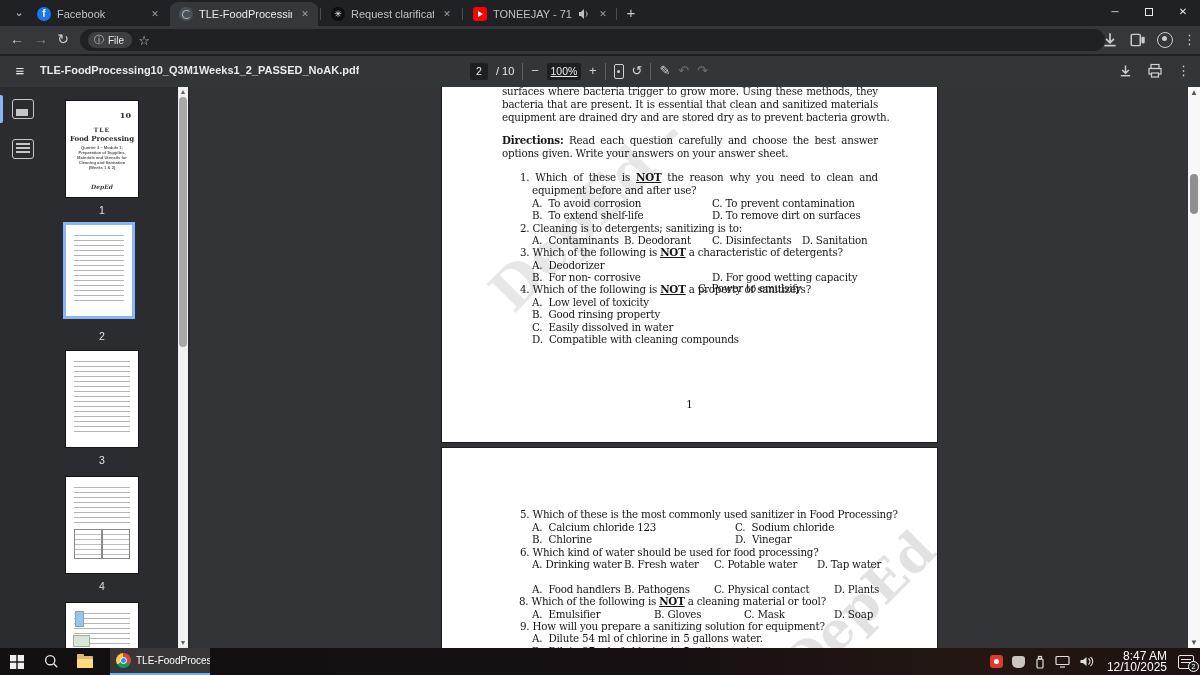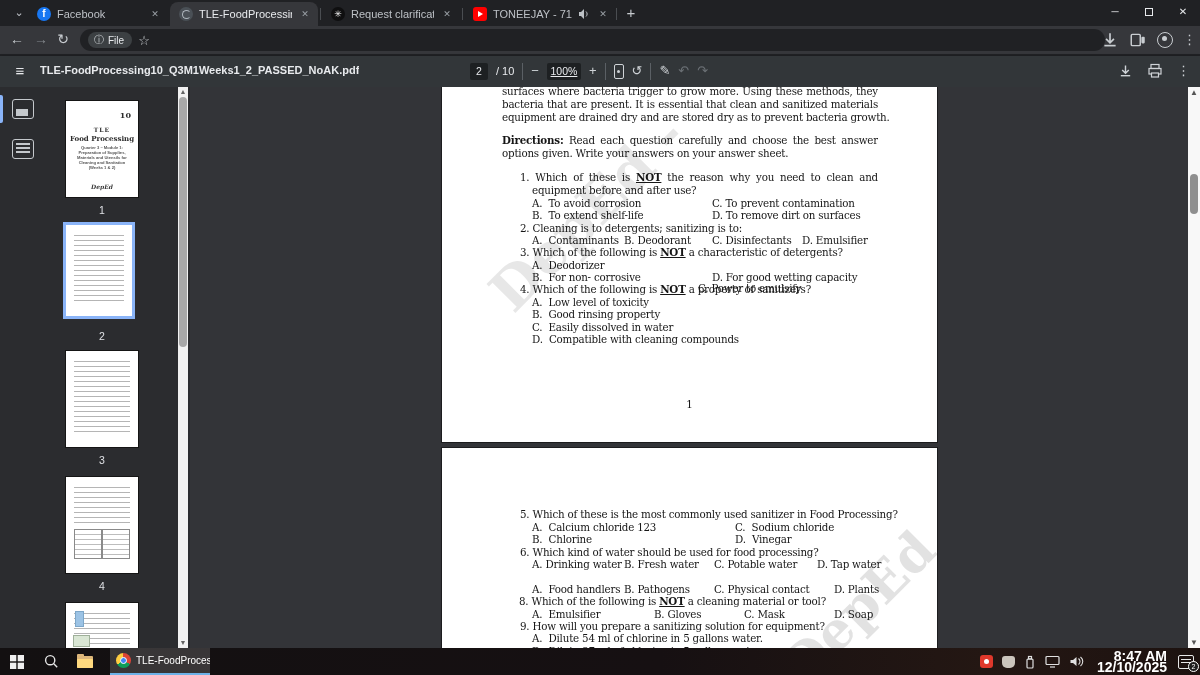--- a/index.html
+++ b/index.html
@@ -135,21 +135,21 @@
                  background:conic-gradient(#db4437 0 33%, #0f9d58 33% 66%, #ffcd40 66% 100%); position:relative; }
   .chrome-logo::after { content:""; position:absolute; left:4px; top:4px; width:7px; height:7px; border-radius:50%;
                         background:#4285f4; border:1.5px solid #fff; box-sizing:border-box; }
   .folder-ic { width:16px; height:12px; background:#dcb67a; border-radius:1px; position:relative; }
   .folder-ic::before { content:""; position:absolute; left:0; top:-2px; width:7px; height:3px; background:#dcb67a; border-radius:1px 1px 0 0; }
   .folder-ic::after { content:""; position:absolute; left:0; top:3px; width:16px; height:9px; background:#ffd97e; border-radius:1px; }
   .tb-tray { margin-left:auto; display:flex; align-items:center; gap:9px; padding-right:6px; }
   .tray-red { width:13px; height:13px; border-radius:3px; background:#e0382b; position:relative; }
   .tray-red::after { content:""; position:absolute; left:4px; top:4px; width:5px; height:5px; border-radius:50%; background:#fff; }
   .tray-gray { width:13px; height:12px; border-radius:3px 3px 5px 5px; background:#cbc5bc; }
-  .clock { text-align:right; color:#fff; font-size:14px; line-height:11px; padding-left:4px;font-weight:bold; }
+  .clock { text-align:right; color:#fff; font-size:12px; line-height:11px; padding-left:4px; }
   .notif { position:relative; width:16px; height:14px; margin-left:2px; }
   .notif-box { position:absolute; inset:0; border:1.2px solid #e8e8e8; border-radius:2px; }
   .notif-box::before { content:""; position:absolute; left:2px; top:3px; right:2px; height:1px; background:#e8e8e8; box-shadow:0 3px 0 #e8e8e8; }
   .notif-badge { position:absolute; right:-5px; bottom:-3px; width:11px; height:11px; border-radius:50%;
                  background:#1d1d1d; border:1px solid #fff; color:#fff; font-size:7px; text-align:center; line-height:9px; }
 </style>
 </head>
 <body>
 
 <div class="screen">
@@ -310,21 +310,21 @@
           <div class="pline just" style="top: 86px; left: 78px; width: 358px;">1. Which of these is <b><u>NOT</u></b> the reason why you need to clean and sanitize</div>
           <div class="pline" style="top: 99px; left: 90px;">equipment before and after use?</div>
           <div class="pline" style="top: 112px; left: 90px;">A.&nbsp; To avoid corrosion</div>
           <div class="pline" style="top: 112px; left: 270px;">C. To prevent contamination</div>
           <div class="pline" style="top: 124px; left: 90px;">B.&nbsp; To extend shelf-life</div>
           <div class="pline" style="top: 124px; left: 270px;">D. To remove dirt on surfaces</div>
           <div class="pline" style="top: 137px; left: 78px;">2. Cleaning is to detergents; sanitizing is to:</div>
           <div class="pline" style="top: 149px; left: 90px;">A.&nbsp; Contaminants</div>
           <div class="pline" style="top: 149px; left: 182px;">B. Deodorant</div>
           <div class="pline" style="top: 149px; left: 270px;">C. Disinfectants</div>
-          <div class="pline" style="top: 149px; left: 360px;">D. Emulsifier</div>
+          <div class="pline" style="top: 149px; left: 360px;">D. Sanitation</div>
           <div class="pline" style="top: 161px; left: 78px;">3. Which of the following is <b><u>NOT</u></b> a characteristic of detergents?</div>
           <div class="pline" style="top: 174px; left: 90px;">A.&nbsp; Deodorizer</div>
           <div class="pline" style="top: 174px; left: 256px; margin-top: 23px;">C. Power to emulsify</div>
           <div class="pline" style="top: 186px; left: 90px;">B.&nbsp; For non- corrosive</div>
           <div class="pline" style="top: 186px; left: 270px;">D. For good wetting capacity</div>
           <div class="pline" style="top: 198px; left: 78px;">4. Which of the following is <b><u>NOT</u></b> a property of sanitizers?</div>
           <div class="pline" style="top: 211px; left: 90px;">A.&nbsp; Low level of toxicity</div>
           <div class="pline" style="top: 223px; left: 90px;">B.&nbsp; Good rinsing property</div>
           <div class="pline" style="top: 236px; left: 90px;">C.&nbsp; Easily dissolved in water</div>
           <div class="pline" style="top: 248px; left: 90px;">D.&nbsp; Compatible with cleaning compounds</div>

